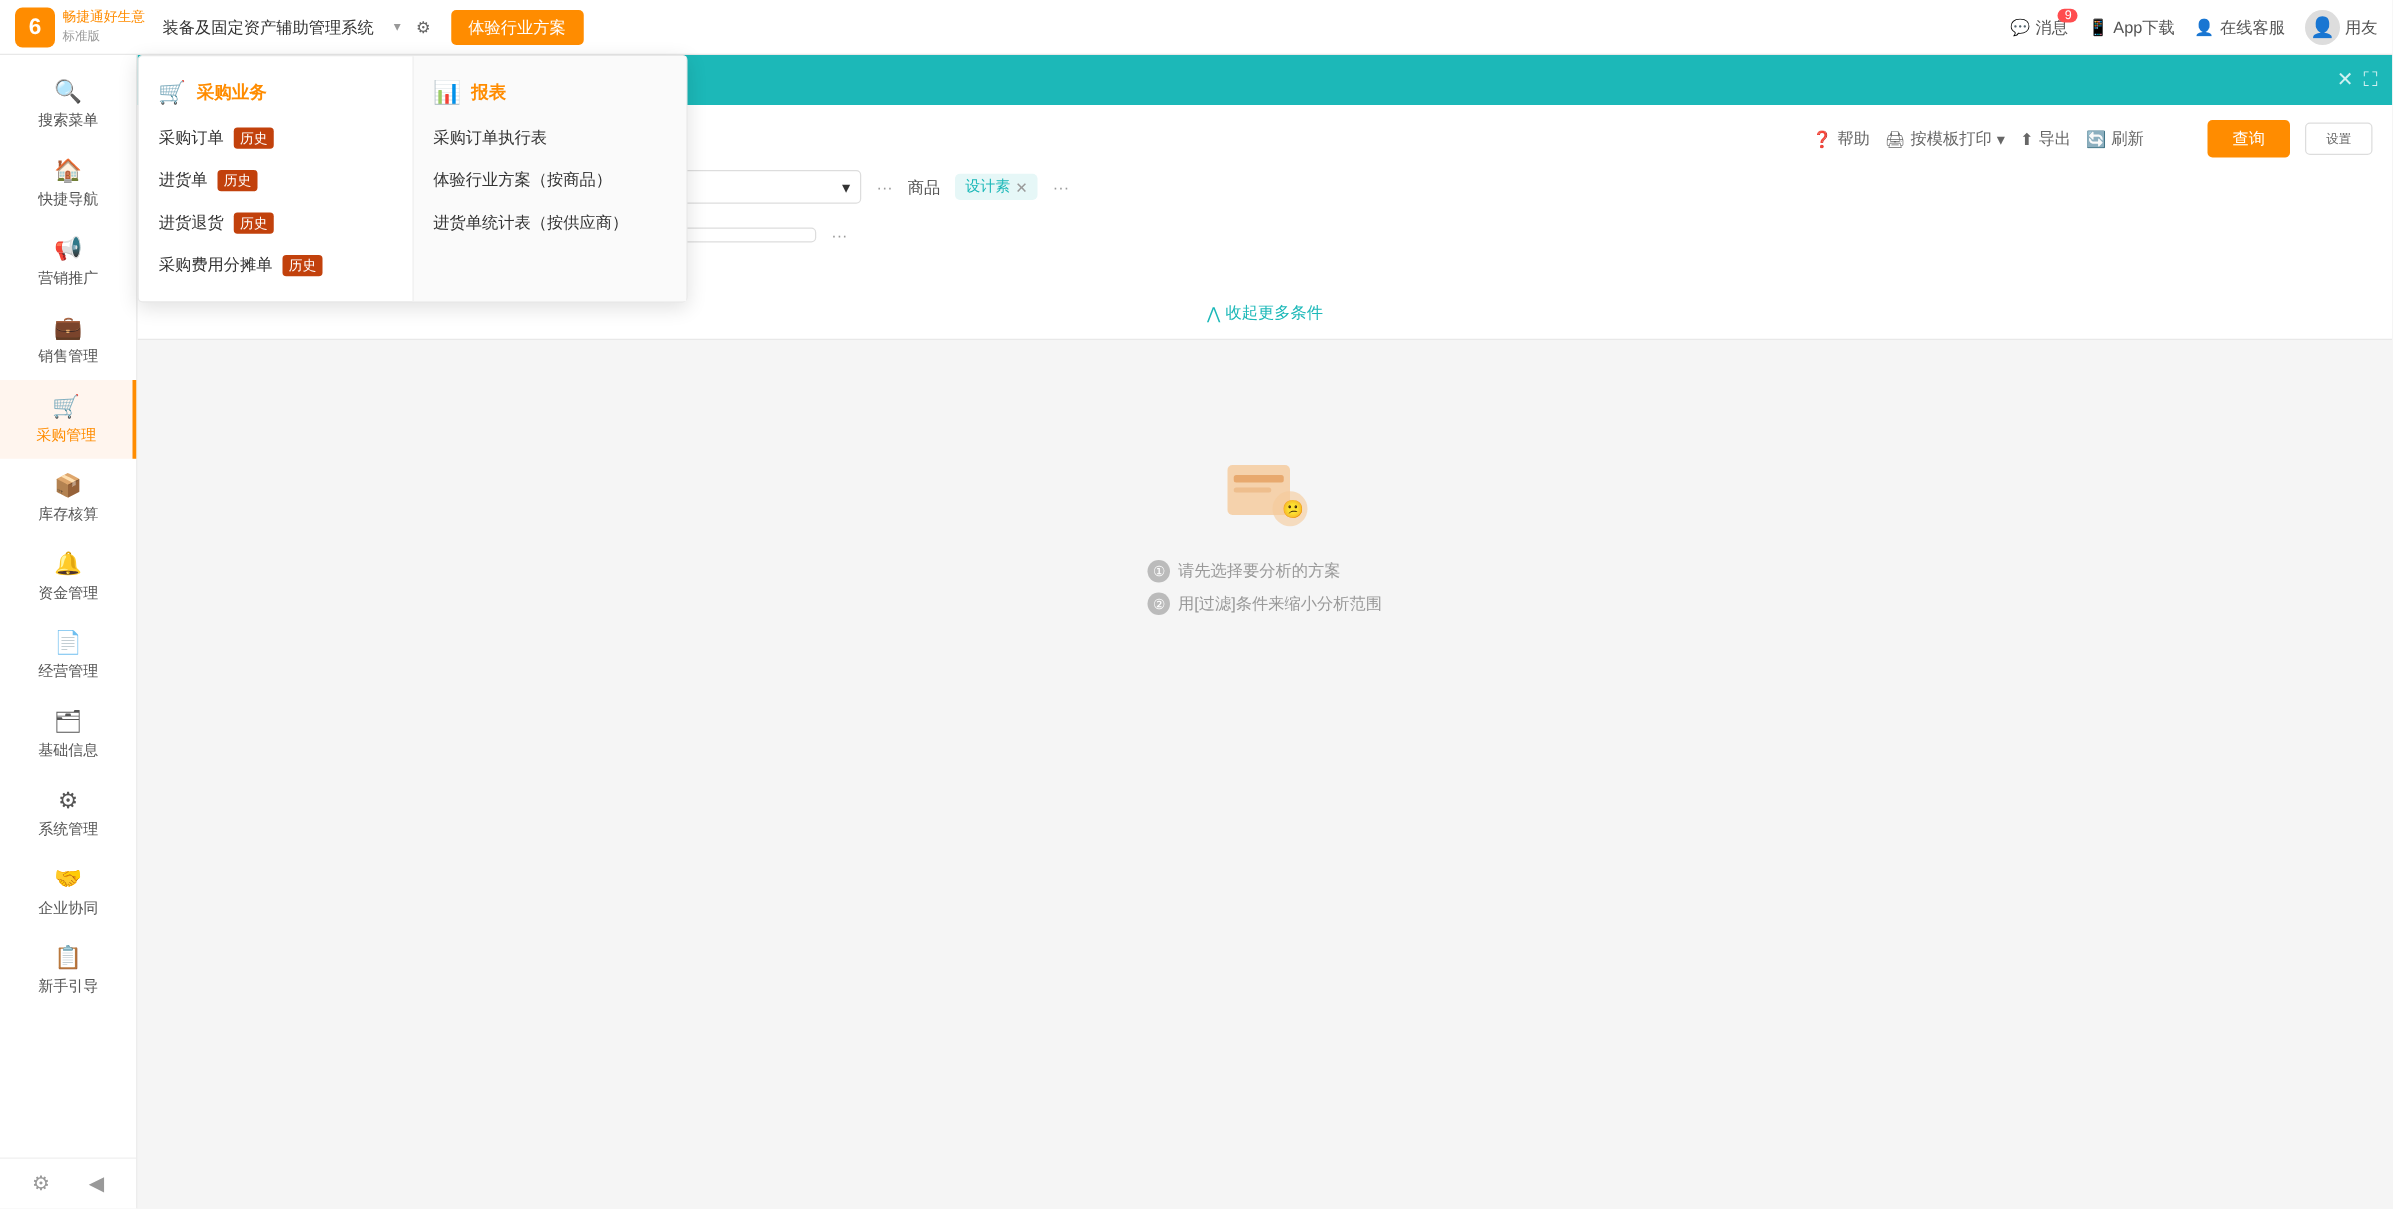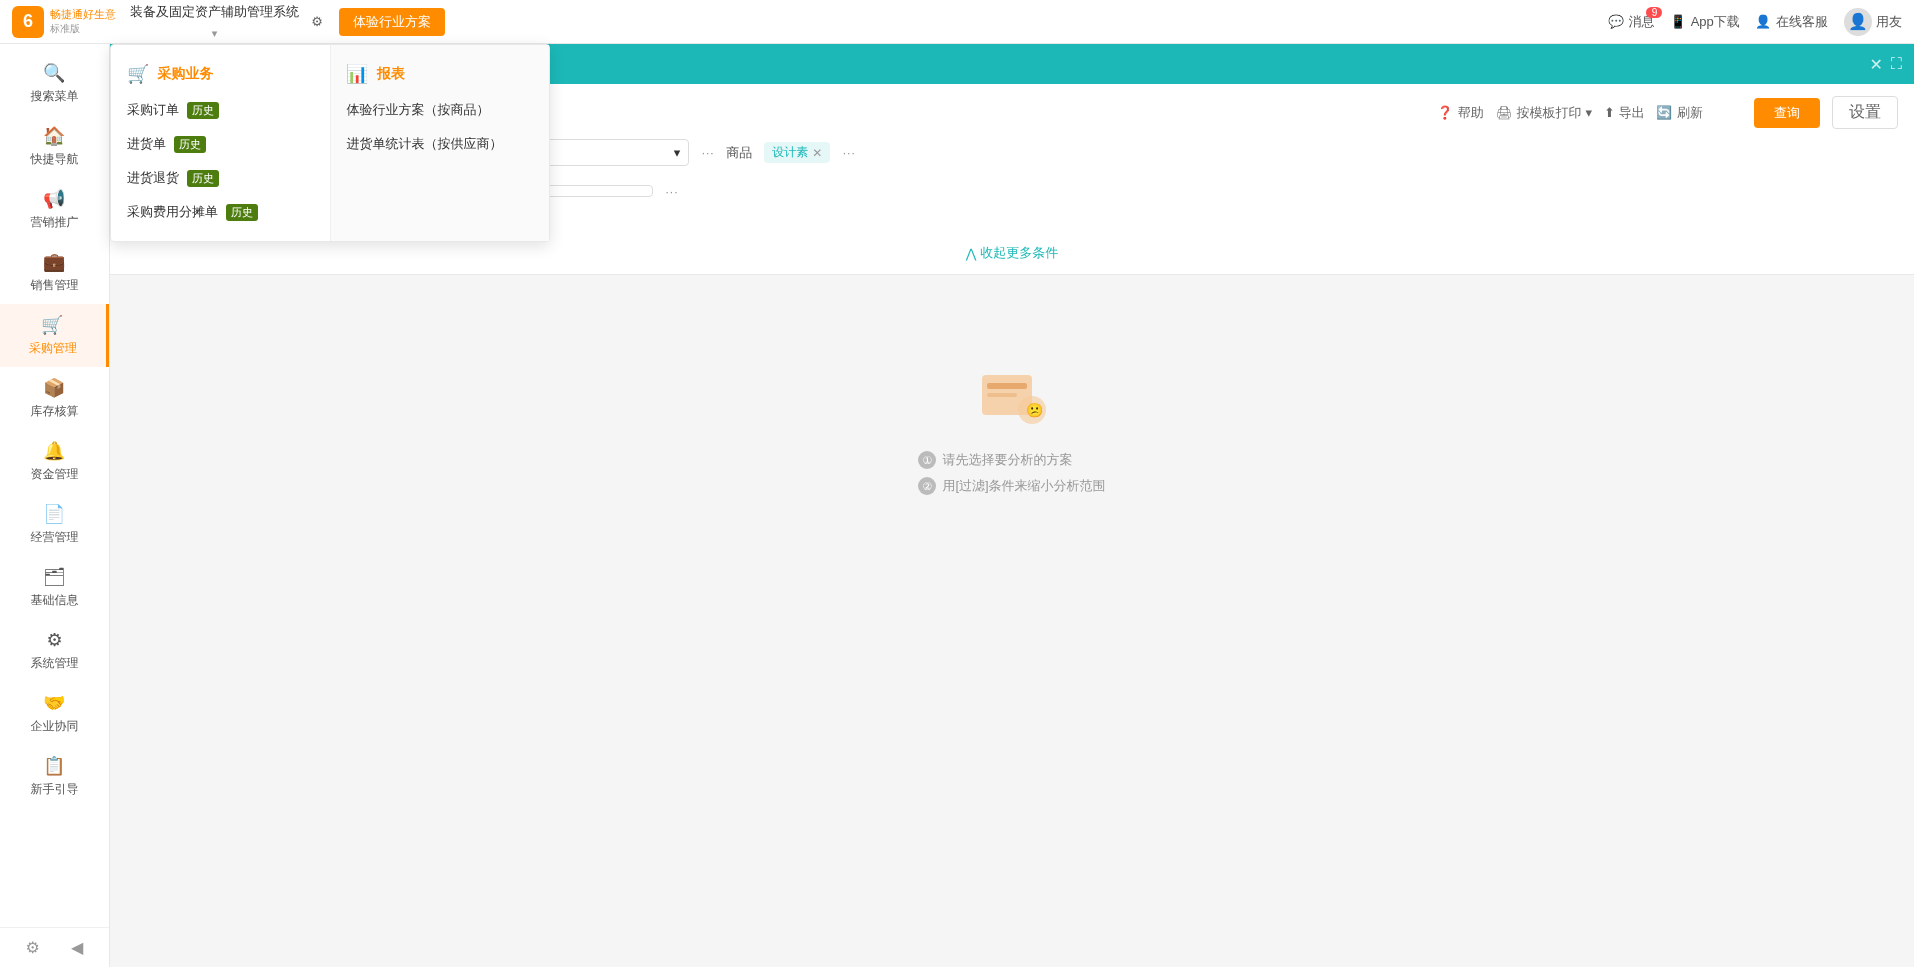--- a/index.html
+++ b/index.html
@@ -4,21 +4,21 @@
   <style>
     * { margin: 0; padding: 0; box-sizing: border-box; }
     body { font-family: 'Microsoft YaHei', 'PingFang SC', sans-serif; font-size: 13px; background: #f5f5f5; display: flex; flex-direction: column; height: 967px; overflow: hidden; }
 
     
     .top-bar { background: #fff; height: 44px; display: flex; align-items: center; padding: 0 12px; border-bottom: 1px solid #e8e8e8; flex-shrink: 0; }
     .logo-area { width: 110px; display: flex; align-items: center; gap: 6px; flex-shrink: 0; }
     .logo-icon { width: 32px; height: 32px; background: #ff8c00; border-radius: 6px; display: flex; align-items: center; justify-content: center; color: #fff; font-size: 18px; font-weight: bold; }
     .logo-text { font-size: 11px; color: #ff8c00; line-height: 1.3; font-weight: normal; }
     .logo-sub { font-size: 10px; color: #999; }
-    .system-title { display: flex; align-items: center; gap: 6px; color: #333; font-size: 13px; margin-left: 8px; flex-direction: column; }
+    .system-title { display: flex; align-items: center; gap: 16px; color: #333; font-size: 13px; margin-left: 8px; }
     .system-title .dropdown-icon { color: #999; font-size: 11px; }
     .settings-icon-btn { width: 28px; height: 28px; display: flex; align-items: center; justify-content: center; color: #666; cursor: pointer; margin-left: 4px; }
     .industry-btn { background: #ff8c00; color: #fff; border: none; padding: 5px 14px; border-radius: 4px; font-size: 13px; cursor: pointer; margin-left: 8px; }
     .top-right { margin-left: auto; display: flex; align-items: center; gap: 16px; }
     .top-right-item { display: flex; align-items: center; gap: 4px; color: #555; font-size: 13px; cursor: pointer; position: relative; }
     .badge { background: #ff4d4f; color: #fff; border-radius: 10px; font-size: 10px; padding: 0 4px; min-width: 16px; text-align: center; position: absolute; top: -6px; right: -8px; }
     .avatar { width: 28px; height: 28px; background: #ddd; border-radius: 50%; display: flex; align-items: center; justify-content: center; color: #999; font-size: 16px; }
 
     
     .main-layout { display: flex; flex: 1; overflow: hidden; }
@@ -45,21 +45,21 @@
     .tab-bar-icon { color: rgba(255,255,255,0.8); cursor: pointer; font-size: 16px; }
 
     
     .page-content { flex: 1; background: #f5f5f5; overflow-y: auto; padding: 0; }
 
     
     .filter-section { background: #fff; margin: 0; padding: 12px 16px; border-bottom: 1px solid #e8e8e8; }
     .filter-toolbar { display: flex; align-items: center; justify-content: flex-end; gap: 12px; margin-bottom: 10px; }
     .toolbar-btn { display: flex; align-items: center; gap: 4px; color: #666; font-size: 13px; cursor: pointer; }
     .query-btn { background: #ff8c00; color: #fff; border: none; padding: 6px 20px; border-radius: 4px; font-size: 13px; cursor: pointer; margin-left: 39px; }
-    .settings-btn { background: #fff; color: #666; border: 1px solid #ddd; padding: 5px 16px; border-radius: 4px; font-size: 16px; cursor: pointer; }
+    .settings-btn { background: #fff; color: #666; border: 1px solid #ddd; padding: 5px 16px; border-radius: 4px; font-size: 10px; cursor: pointer; }
     .filter-row { display: flex; align-items: center; gap: 12px; margin-bottom: 10px; flex-wrap: wrap; }
     .filter-label { color: #555; font-size: 13px; white-space: nowrap; }
     .filter-select { border: 1px solid #ddd; border-radius: 4px; padding: 5px 8px; font-size: 13px; color: #333; min-width: 160px; display: flex; align-items: center; justify-content: space-between; cursor: pointer; }
     .date-range { display: flex; align-items: center; gap: 4px; border: 1px solid #ddd; border-radius: 4px; padding: 5px 8px; font-size: 13px; color: #333; }
     .quick-dates { display: flex; gap: 4px; }
     .quick-date-btn { padding: 3px 8px; border: 1px solid #ddd; border-radius: 4px; font-size: 12px; color: #555; cursor: pointer; }
     .tag { background: #e6f7f7; color: #1cb8b8; border-radius: 4px; padding: 2px 8px; font-size: 12px; display: flex; align-items: center; gap: 4px; }
     .tag-close { cursor: pointer; color: #999; }
     .more-dots { color: #999; cursor: pointer; }
     .collapse-btn { color: #1cb8b8; cursor: pointer; font-size: 13px; display: flex; align-items: center; gap: 4px; margin: 4px auto 0; width: fit-content; }
@@ -71,21 +71,21 @@
     .empty-text-item { display: flex; align-items: center; gap: 6px; }
     .step-num { width: 18px; height: 18px; background: #bbb; border-radius: 50%; color: #fff; font-size: 11px; display: flex; align-items: center; justify-content: center; flex-shrink: 0; }
 
     
     .dropdown-popup { position: absolute; top: 44px; left: 110px; background: #fff; border: 1px solid #e8e8e8; border-radius: 4px; box-shadow: 0 4px 16px rgba(0,0,0,0.12); z-index: 100; display: flex; min-width: 440px; }
     .popup-col { flex: 1; padding: 12px 0; }
     .popup-col-header { padding: 6px 16px 8px; display: flex; align-items: center; gap: 8px; font-size: 14px; font-weight: bold; color: #ff8c00; border-bottom: none; }
     .popup-col-header .col-icon { font-size: 18px; }
     .popup-col:last-child { background: #fafafa; border-left: 1px solid #f0f0f0; }
     .popup-item { display: flex; align-items: center; padding: 8px 16px; cursor: pointer; font-size: 13px; color: #333; gap: 8px; }
-    .history-badge { background: #4d7c0f; color: #fff; border-radius: 3px; font-size: 11px; padding: 1px 5px; flex-shrink: 0; }
+    .history-badge { background: #c2410c; color: #fff; border-radius: 3px; font-size: 11px; padding: 1px 5px; flex-shrink: 0; }
   </style>
 </head>
 <body>
 
 <div class="top-bar">
   <div class="logo-area">
     <div class="logo-icon">6</div>
     <div>
       <div class="logo-text">畅捷通好生意</div>
       <div class="logo-sub">标准版</div>
@@ -319,19 +319,22 @@
       <span>采购费用分摊单</span>
       <span class="history-badge">历史</span>
     </div>
   </div>
   <div class="popup-col">
     <div class="popup-col-header">
       <span class="col-icon">📊</span>
       <span>报表</span>
     </div>
     <div class="popup-item">
+      <span>采购订单执行表</span>
+    </div>
+    <div class="popup-item">
       <span>体验行业方案（按商品）</span>
     </div>
     <div class="popup-item">
       <span>进货单统计表（按供应商）</span>
     </div>
   </div>
 </div>
 
 </body></html>

